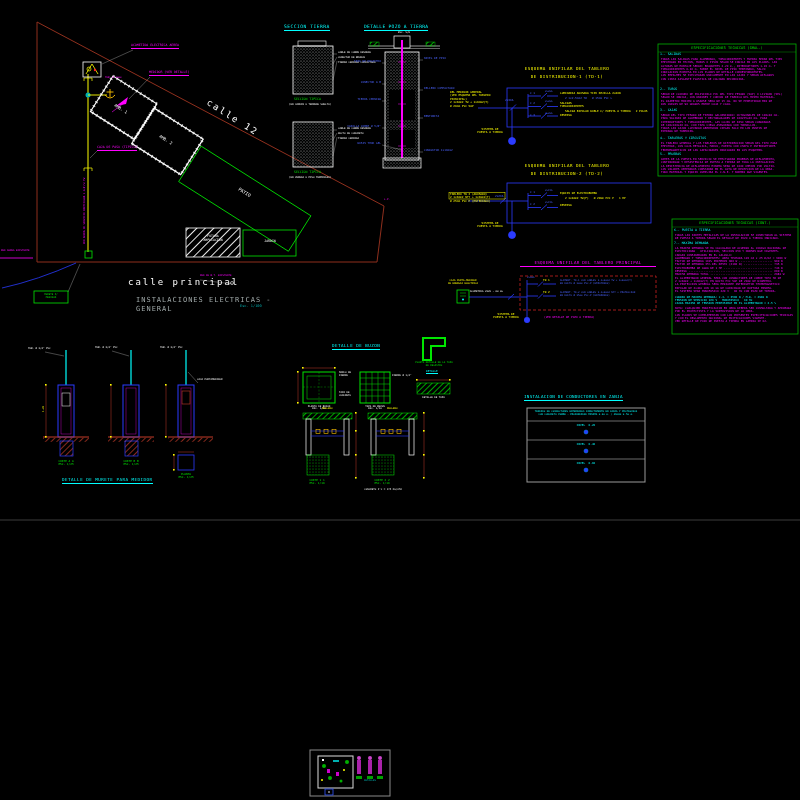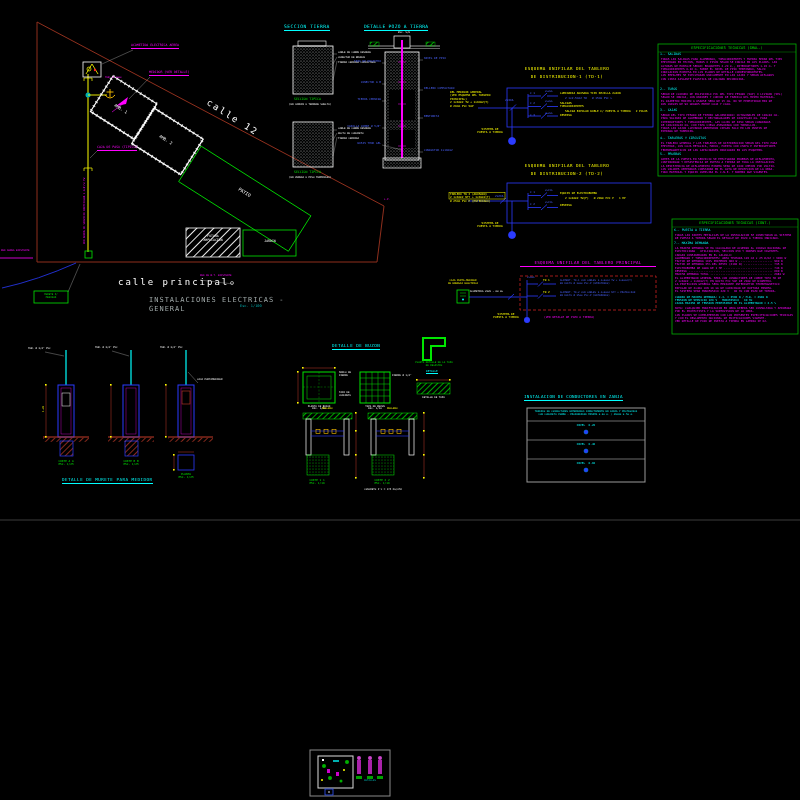--- a/index.html
+++ b/index.html
@@ -368,22 +368,22 @@
           <rect x="367" y="776" width="6" height="3" fill="#00a000"></rect>
       <rect x="378" y="760" width="4" height="14" fill="#aa22aa"></rect>
           <circle cx="380" cy="758" r="2" fill="#cc44cc"></circle>
           <rect x="377" y="776" width="6" height="3" fill="#00a000"></rect>
     </g>
     <rect x="325" y="789" width="8" height="6" fill="none" stroke="#3355ff" stroke-width="0.8"></rect>
     <circle cx="329" cy="792" r="0.8" fill="#ffffff"></circle>
   </g>
 </svg>
 
-<div class="t z8 wh" style="left:118px;top:277px;letter-spacing:2px">calle principal</div>
-<div class="t z7 gy" style="left:149px;top:296px;letter-spacing:1px">INSTALACIONES ELECTRICAS -
+<div class="t z8 wh" style="left:128px;top:277px;letter-spacing:2px">calle principal</div>
+<div class="t z7 gy" style="left:136px;top:296px;letter-spacing:1px">INSTALACIONES ELECTRICAS -
 GENERAL</div>
 <div class="t z4 tl" style="left:240px;top:304px">Esc. 1/100</div>
 <div class="t z3 mg ub" style="left:131px;top:44px">ACOMETIDA ELECTRICA AEREA</div>
 <div class="t z3 mg ub" style="left:149px;top:71px">MEDIDOR (VER DETALLE)</div>
 <div class="t z1 mg" style="left:105px;top:77px">TUB. Ø 20mm</div>
 <div class="t z3 mg ub" style="left:97px;top:146px">CAJA DE PASO (TIPICO)</div>
 <div class="t z1 mg" style="left:84px;top:244px;width:120px;transform:rotate(-90deg)">RED AEREA DE SERVICIO PARTICULAR 2-1x6mm2 TW</div>
 <div class="t z1 mg" style="left:1px;top:250px">RED AEREA EXISTENTE</div>
 <div class="t z1 gr ctr" style="left:36px;top:292.5px;width:30px;line-height:1.3">MURETE P/
 MEDIDOR</div>

